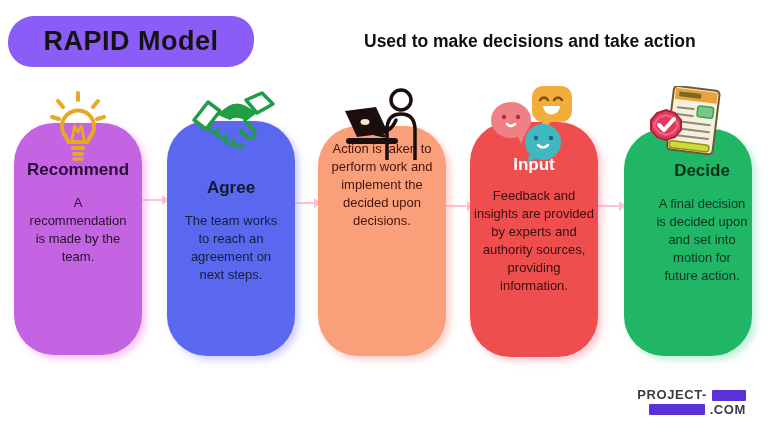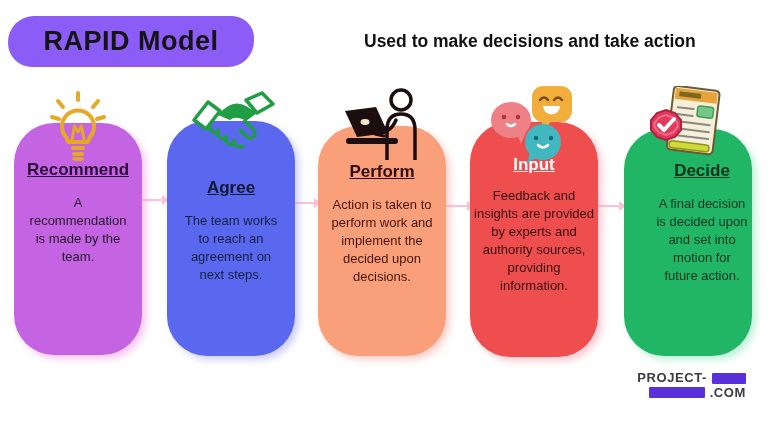--- a/index.html
+++ b/index.html
@@ -34,21 +34,21 @@
     border-radius: 40px;
     z-index: 2;
   }
   .card-1 { left: 14px;  top: 123px; height: 232px; box-shadow: 4px 4px 7px rgba(246,150,230,0.55); }
   .card-2 { left: 167px; top: 121px; height: 235px; box-shadow: 4px 4px 7px rgba(160,160,255,0.5); }
   .card-3 { left: 318px; top: 126px; height: 230px; box-shadow: 4px 4px 7px rgba(252,170,160,0.55); }
   .card-4 { left: 470px; top: 122px; height: 235px; box-shadow: 4px 4px 7px rgba(255,150,170,0.5); }
   .card-5 { left: 624px; top: 129px; height: 227px; box-shadow: 4px 4px 7px rgba(140,228,190,0.55); padding-left: 28px; }
 
   .card-title {
-    text-align: center; font-weight: bold; font-size: 17px; text-decoration: underline;
+    text-align: center; font-weight: bold; font-size: 17px;
   }
   .card-1 .card-title { margin-top: 37px; color: #2a0c38; }
   .card-2 .card-title { margin-top: 57px; color: #101a30; }
   .card-3 .card-title { margin-top: 36px; color: #330c0a; }
   .card-4 .card-title { margin-top: 33px; color: #ffffff; }
   .card-5 .card-title { margin-top: 32px; color: #07301b; }
 
   .card-body {
     margin-top: 14px; padding: 0 12px;
     text-align: center; font-size: 13px; line-height: 18px;
@@ -145,21 +145,20 @@
       <path d="M20 34 a6 6 0 0 0 8 8"></path>
       <path d="M28 40 a6 6 0 0 0 8 8"></path>
       <path d="M36 46 a6 6 0 0 0 8 8"></path>
       <path d="M44 50 a6 6 0 0 0 9 6"></path>
       <path d="M55 31 L64 40 a5 5 0 0 1 -7 7 L50 40"></path>
     </g>
   </svg>
 </div>
 
 <div class="card card-3" style="background-color: rgb(249, 160, 123);">
-  <div class="card-title">Perform</div>
   <div class="card-body">Action is taken to perform work and implement the decided upon decisions.</div>
 </div>
 <div class="icon-wrap icon-personlaptop">
   <svg width="86" height="76" viewBox="0 0 86 76" fill="none">
     <circle cx="63" cy="14" r="10" stroke="#1c0e0e" stroke-width="3.5" fill="#ffffff"></circle>
     <path d="M49 74 V44 q0-16 14-16 q14 0 14 16 v30" stroke="#1c0e0e" stroke-width="3.5" fill="none"></path>
     <path d="M58 34 C54 44 46 48 38 47" stroke="#1c0e0e" stroke-width="3.5" fill="none" stroke-linecap="round"></path>
     <g stroke="#1c0e0e" stroke-width="3" stroke-linecap="round">
       <line x1="38" y1="40" x2="48" y2="42"></line>
       <line x1="37" y1="44" x2="47" y2="46"></line>
@@ -214,21 +213,21 @@
         <line x1="28" y1="51" x2="62" y2="51"></line>
       </g>
       <rect x="24" y="57" width="40" height="7" rx="3" fill="#cfd937" stroke="#8a941d" stroke-width="1.5"></rect>
     </g>
     <polygon points="18,24 27,27 33,34 33,44 27,51 18,54 9,51 3,44 3,34 9,27" fill="#e23a5c" stroke="#b01f3f" stroke-width="2"></polygon>
     <polygon points="18,29 25,31.5 29.5,37 29.5,41 25,46.5 18,49 11,46.5 6.5,41 6.5,37 11,31.5" fill="none" stroke="#f06a86" stroke-width="2"></polygon>
     <path d="M11 39 l5 5 l10 -11" stroke="#ffffff" stroke-width="4" fill="none" stroke-linecap="round" stroke-linejoin="round"></path>
   </svg>
 </div>
 
-<div class="logo" style="color: rgb(59, 59, 66);">
+<div class="logo" style="color: rgb(59, 59, 66); margin-top: 17px;">
   <div class="logo-row">
     <span>PROJECT-</span>
     <span class="logo-bar short" style="background-color: rgb(90, 49, 216);"></span>
   </div>
   <div class="logo-row">
     <span class="logo-bar long" style="background-color: rgb(90, 49, 216);"></span>
     <span>.COM</span>
   </div>
 </div>
 

